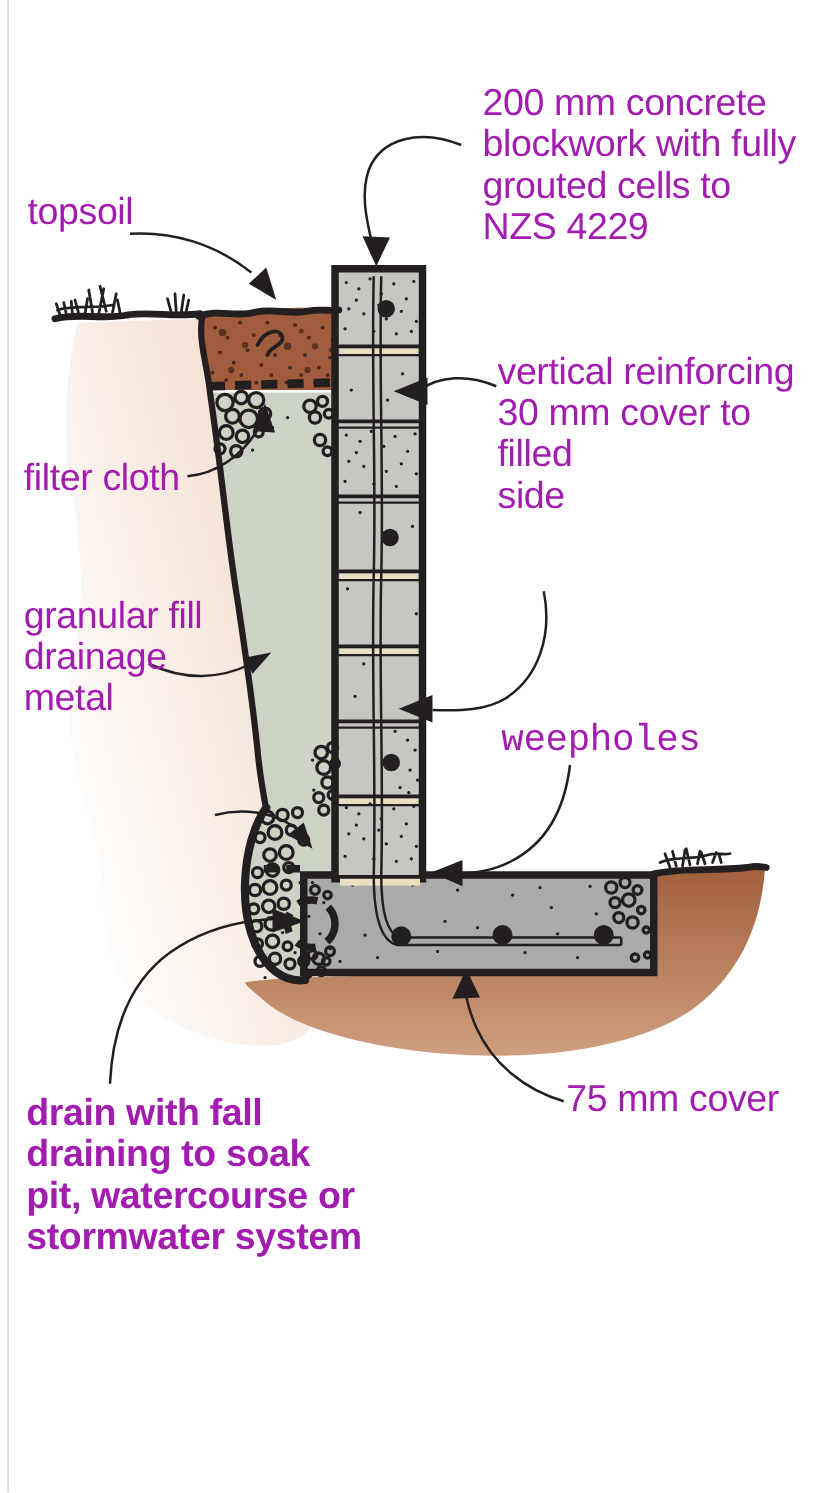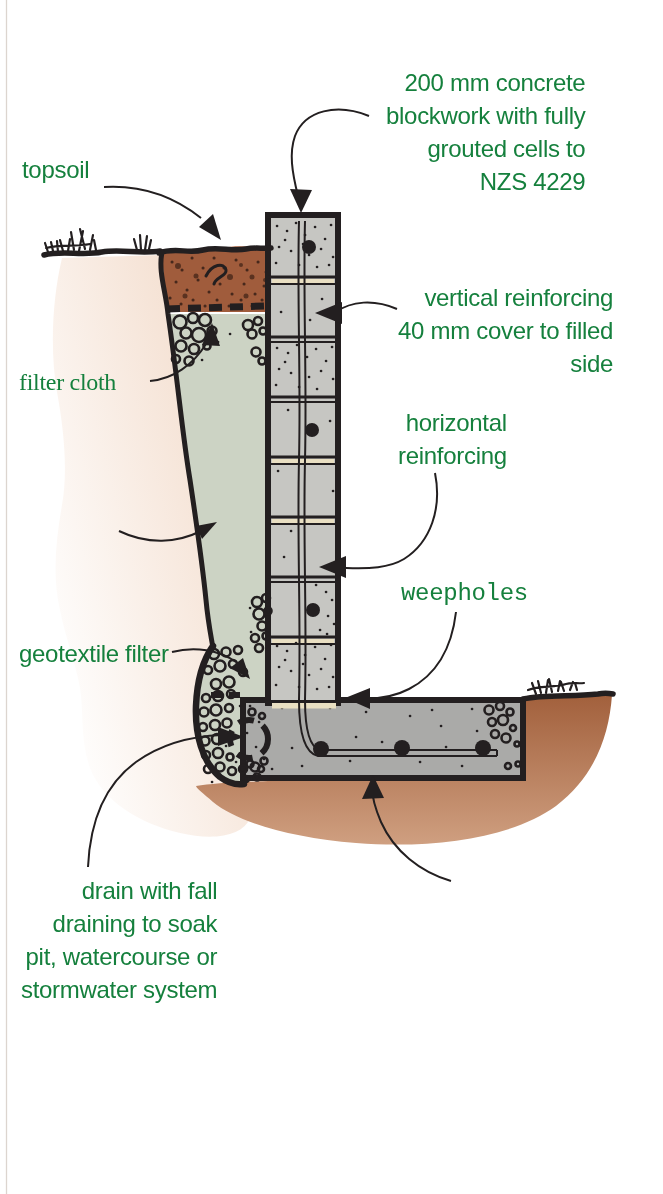--- a/index.html
+++ b/index.html
@@ -1,19 +1,19 @@
 <!DOCTYPE html>
 <html><head>
 <meta charset="utf-8">
 <style>
   html,body{margin:0;padding:0;background:#ffffff;}
   #page{position:relative;width:663px;height:1194px;background:#ffffff;overflow:hidden;
         font-family:"Liberation Sans",sans-serif;}
-  .label{position:absolute;color:#15803d;font-size:24px;line-height:33px;
-         letter-spacing:-0.3px;white-space:pre-line;text-align:right;}
+  .label{position:absolute;color:#a21caf;font-size:30px;line-height:33px;
+         letter-spacing:-0.3px;white-space:pre-line;}
   svg{position:absolute;left:0;top:0;}
   .ink{stroke:#231f20;fill:none;}
   .leader{stroke:#231f20;stroke-width:2;fill:none;}
   .head{fill:#231f20;stroke:none;}
   .stone{stroke:#231f20;stroke-width:2.6;fill:none;}
   .stipple{stroke:#231f20;stroke-width:2.6;stroke-linecap:round;fill:none;}
   .tdot{stroke:#46281c;stroke-width:3;stroke-linecap:round;fill:none;}
 </style>
 </head>
 <body>
@@ -234,26 +234,27 @@
     <path class="leader" d="M 451 881 C 420 872 394 851 381 822 C 375 808 372 796 372 787"></path>
     <path class="head" d="M 373 775 L 362 799 L 384 798 Z"></path>
   </g>
 </svg>
 
   <div class="label" style="left:386px;top:66px;">200 mm concrete
 blockwork with fully
 grouted cells to
 NZS 4229</div>
   <div class="label" style="left:22px;top:153px;">topsoil</div>
-  <div class="label" style="left:19px;top:366px;font-family:Liberation Serif, serif;">filter cloth</div>
+  <div class="label" style="left:19px;top:366px;">filter cloth</div>
   <div class="label" style="left:398px;top:281px;">vertical reinforcing
-40 mm cover to filled
+30 mm cover to filled
 side</div>
-  <div class="label" style="left:398px;top:406px;">horizontal
-reinforcing</div>
   <div class="label" style="left:401px;top:577px;font-family:Liberation Mono, monospace;">weepholes</div>
-  <div class="label" style="left:19px;top:637px;">geotextile filter</div>
-  <div class="label" style="left:21px;top:874px;">drain with fall
+  <div class="label" style="left:19px;top:476px;">granular fill
+drainage
+metal</div>
+  <div class="label" style="left:21px;top:874px;font-weight:bold;">drain with fall
 draining to soak
 pit, watercourse or
 stormwater system</div>
+  <div class="label" style="left:453px;top:863px;">75 mm cover</div>
 
 </div>
 
 </body></html>

